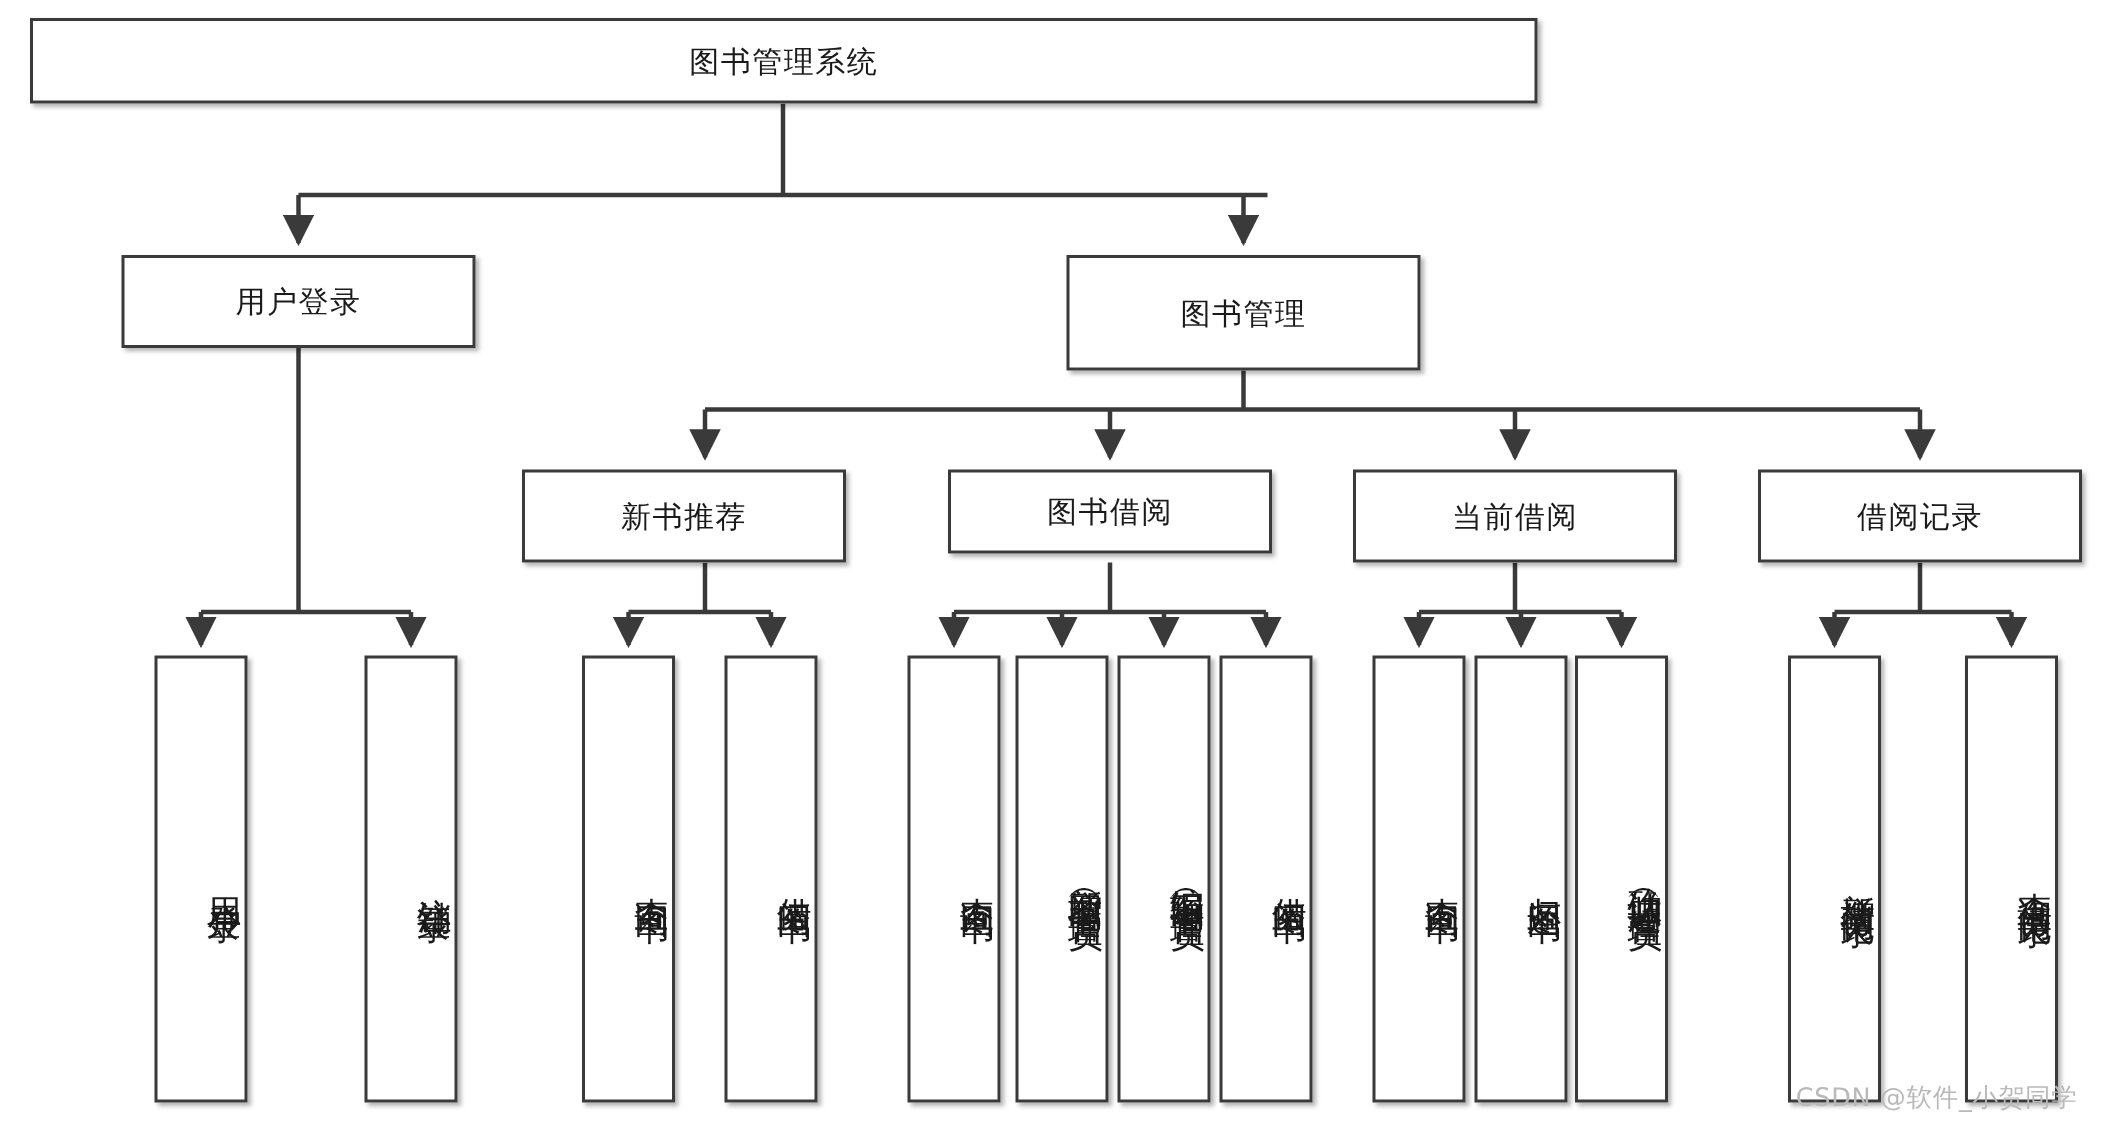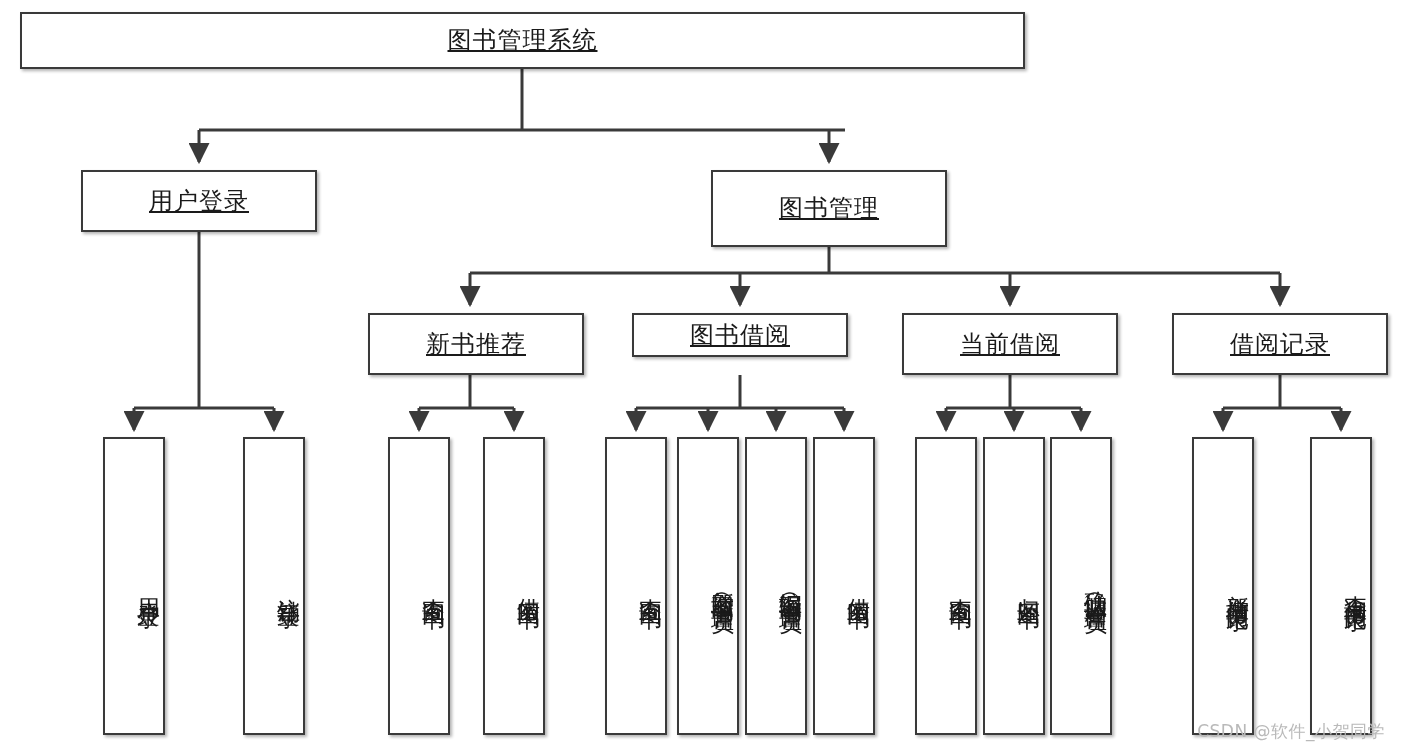--- a/index.html
+++ b/index.html
@@ -28,24 +28,23 @@
     box-sizing: border-box;
     border: 2.5px solid #3a3a3a;
     background: #ffffff;
     display: flex;
     align-items: center;
     justify-content: center;
     box-shadow: 2px 2px 3px rgba(0,0,0,0.30);
     color: #1a1a1a;
   }
   .node.horiz {
-    font-size: 24px;
+    font-size: 20px;
     letter-spacing: 1px;
     line-height: 1.2;
-    text-decoration: underline;
   }
   .node.vert {
     writing-mode: vertical-rl;
     text-orientation: upright;
     font-size: 23px;
     line-height: 1.25;
     letter-spacing: 3px;
     padding: 8px 0;
     align-items: flex-start;
     justify-content: center;
@@ -125,24 +124,24 @@
     <span>图书管理系统</span>
   </div>
 
   <div class="node horiz" style="left:81px; top:170px; width:236px; height:62px;">
     <span>用户登录</span>
   </div>
   <div class="node horiz" style="left:711px; top:170px; width:236px; height:77px;">
     <span>图书管理</span>
   </div>
 
-  <div class="node horiz" style="left:368px; top:313px; width:216px; height:62px;">
+  <div class="node horiz" style="left:348px; top:313px; width:216px; height:62px;">
     <span>新书推荐</span>
   </div>
-  <div class="node horiz" style="left:632px; top:313px; width:216px; height:44px;">
+  <div class="node horiz" style="left:632px; top:313px; width:216px; height:56px;">
     <span>图书借阅</span>
   </div>
   <div class="node horiz" style="left:902px; top:313px; width:216px; height:62px;">
     <span>当前借阅</span>
   </div>
   <div class="node horiz" style="left:1172px; top:313px; width:216px; height:62px;">
     <span>借阅记录</span>
   </div>
 
   <div class="node vert" style="left:103px; top:437px; width:62px; height:298px;">

